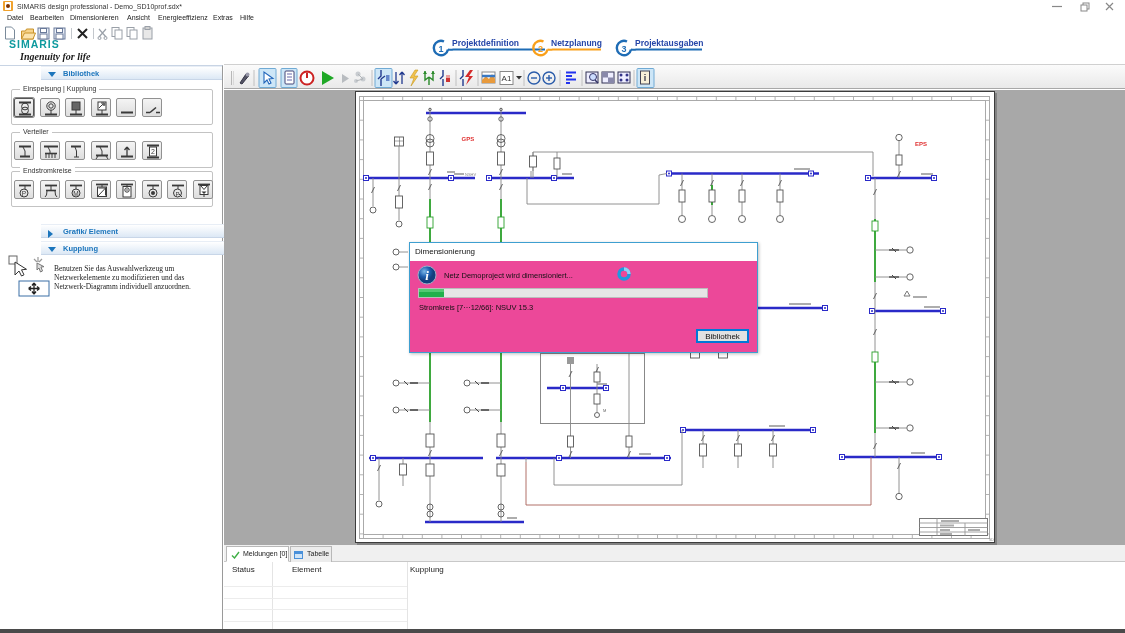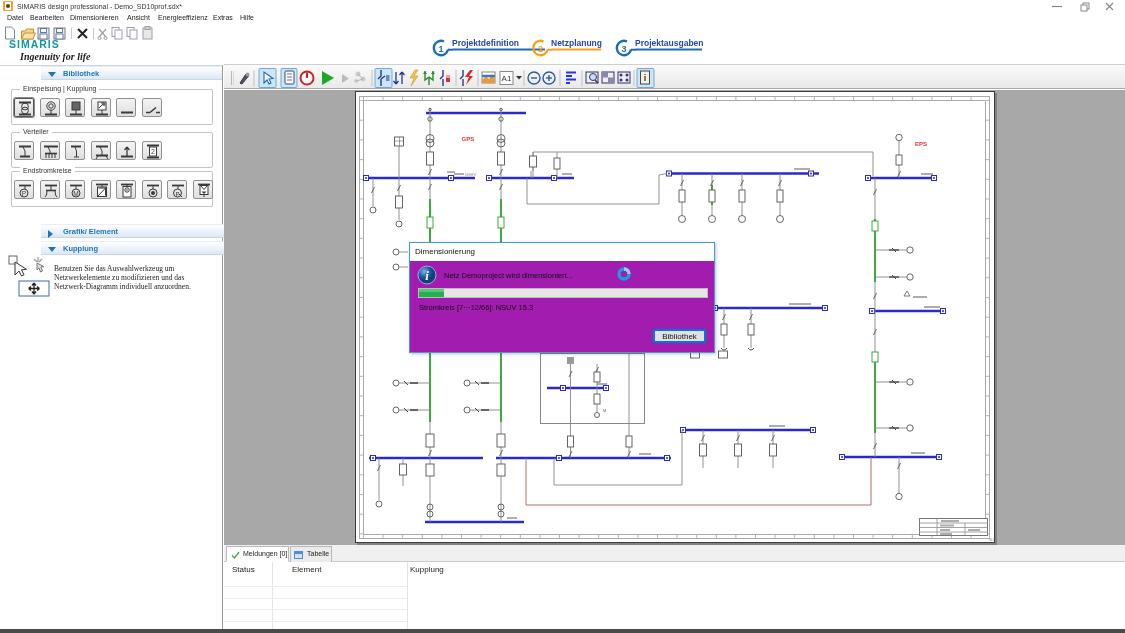--- a/index.html
+++ b/index.html
@@ -28,21 +28,21 @@
 .grp .glbl { position:absolute; left:8px; top:-5px; background:#fff; padding:0 3px; font-size:7px; color:#333; }
 .ibtn { position:absolute; top:8px; width:20px; height:19px; background:linear-gradient(#f4f4f4,#dedede); border:1px solid #919191; border-radius:2px; }
 .ibtn svg { position:absolute; left:0; top:0; }
 #hintrow { position:absolute; left:8px; top:189px; width:210px; font-size:7.5px; color:#222; line-height:9px; }
 
 #ctoolbar { position:absolute; left:224px; top:64px; width:901px; height:25px;
   background:linear-gradient(#fbfbfb,#e9e9e9); border-top:1px solid #d0d0d0; border-bottom:1px solid #a8a8a8; }
 #canvas { position:absolute; left:224px; top:90px; width:901px; height:455px; background:#a8a8a8; }
 #sheet { position:absolute; left:131px; top:1px; width:640px; height:452px; background:#fff; border:1px solid #3c3c3c; box-shadow:2px 2px 0 rgba(60,60,60,0.35); }
 
-#dlg { position:absolute; left:409px; top:242px; width:306px; height:111px; background:#a21caf; border:1px solid #3e9fd0; box-shadow:1px 1px 3px rgba(0,0,0,.25); }
+#dlg { position:absolute; left:409px; top:242px; width:349px; height:111px; background:#ec4899; border:1px solid #3e9fd0; box-shadow:1px 1px 3px rgba(0,0,0,.25); }
 #dlgtitle { position:absolute; left:0; top:0; width:100%; height:18px; background:#fff; font-size:8px; color:#111; padding:4px 0 0 5px; }
 #dlgbtn { position:absolute; right:8px; bottom:9px; width:53px; height:14px; background:#e1e1e1; border:2px solid #0078d7; font-size:8px; color:#111; text-align:center; padding-top:1px; }
 
 #bottompanel { position:absolute; left:224px; top:545px; width:901px; height:84px; background:#fff; }
 #tabbar { position:absolute; left:0; top:0; width:901px; height:17px; background:#f0f0f0; border-bottom:1px solid #c8c8c8; }
 .tab { position:absolute; top:1px; height:16px; font-size:7px; color:#222; background:#fff; border:1px solid #b8b8b8; border-bottom:none; padding:3px 0 0 16px; white-space:nowrap; }
 #thead { position:absolute; left:0; top:17px; width:901px; height:17px; font-size:8px; color:#222; }
 #thead span { position:absolute; top:3px; }
 .colline { position:absolute; top:17px; width:1px; height:67px; background:#e4e4e4; }
 .rowline { position:absolute; left:0; width:183px; height:1px; background:#ececec; }

